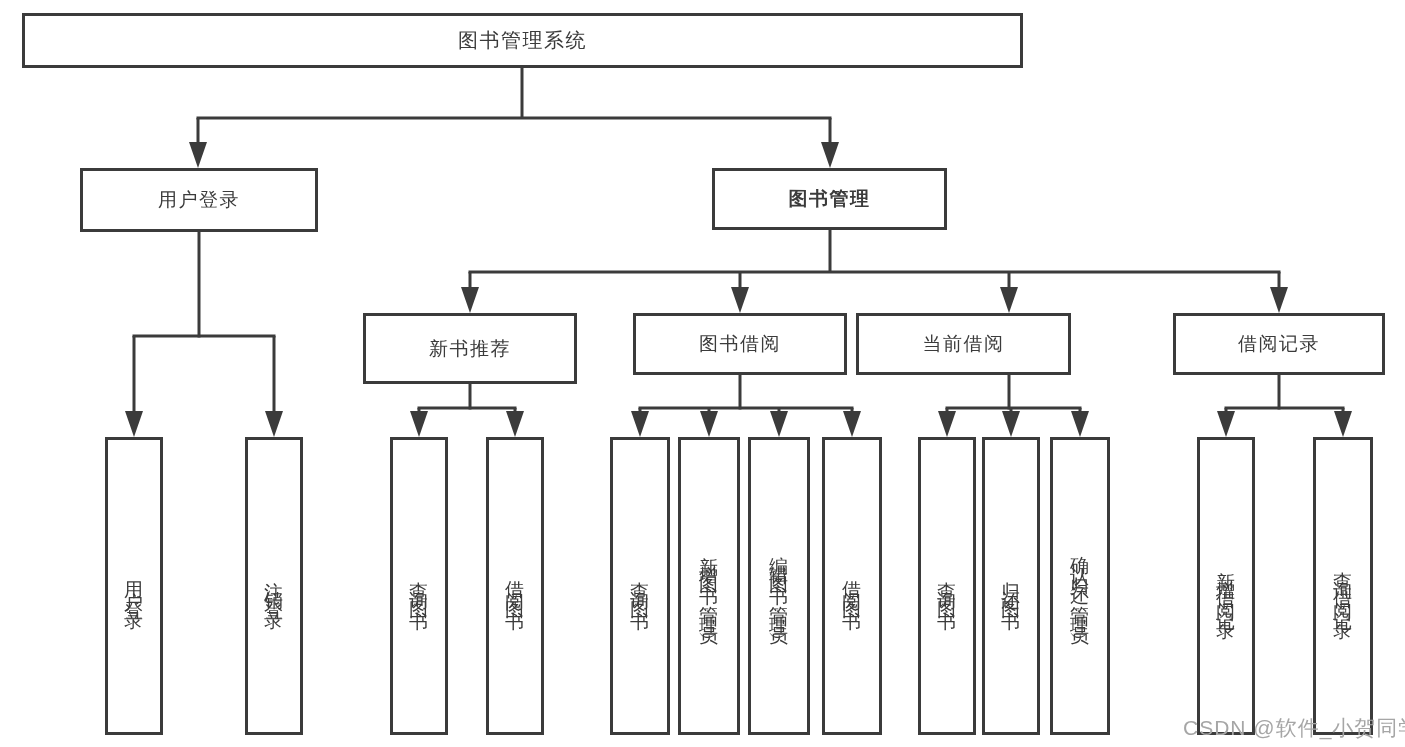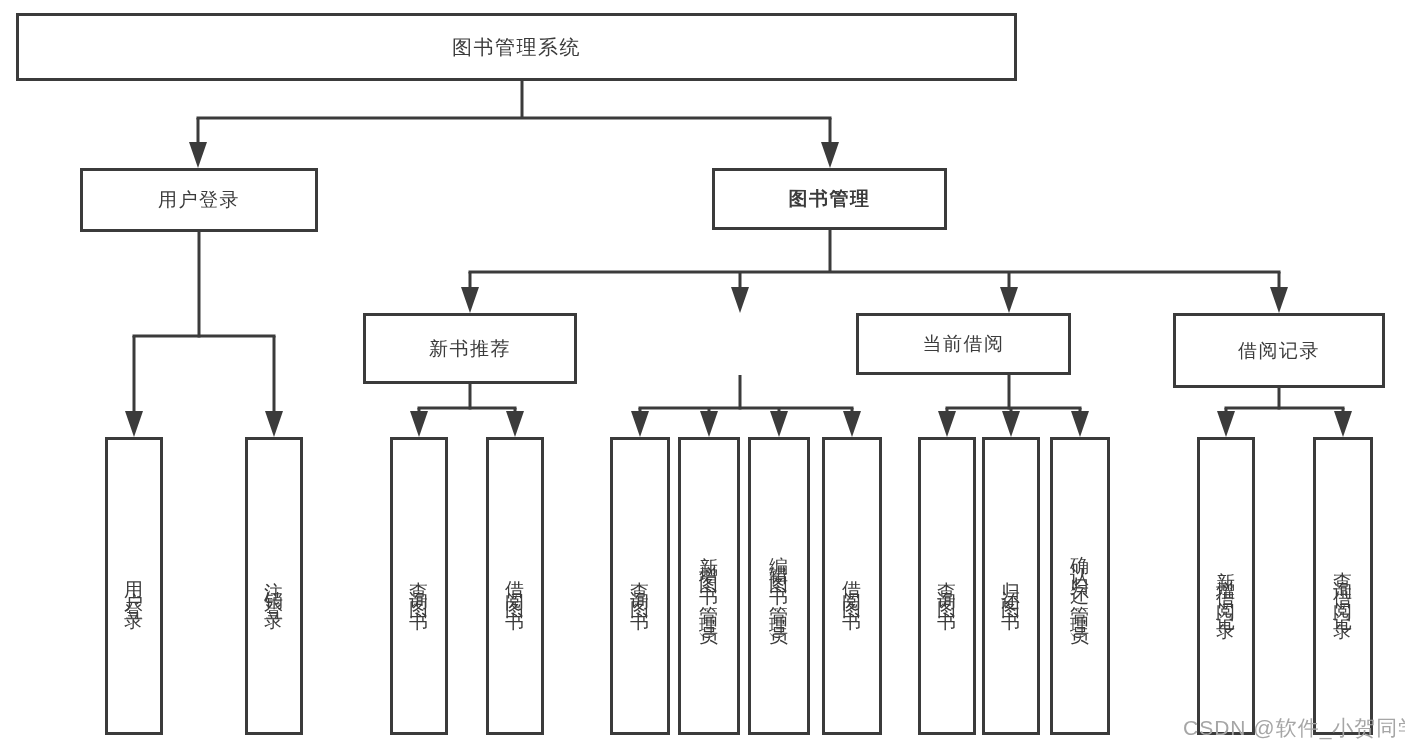--- a/index.html
+++ b/index.html
@@ -40,27 +40,27 @@
   }
   .vtext {
     writing-mode: vertical-rl;
     text-orientation: mixed;
     font-size: 19px;
     line-height: 1;
     letter-spacing: 10px;
     white-space: nowrap;
   }
 
-  #root      { left: 16px;  top: 13px;  width: 1001px; height: 68px; font-size: 20px; }
+  #root      { left: 22px;  top: 13px;  width: 1001px; height: 55px; font-size: 20px; }
   #n-user    { left: 80px;  top: 168px; width: 238px;  height: 64px; }
   #n-mgmt    { left: 712px; top: 168px; width: 235px;  height: 62px; font-weight: bold; }
   #n-newbook { left: 363px; top: 313px; width: 214px;  height: 71px; }
   #n-borrow  { left: 633px; top: 313px; width: 214px;  height: 62px; }
   #n-current { left: 856px; top: 313px; width: 215px;  height: 62px; }
-  #n-records { left: 1173px;top: 313px; width: 212px;  height: 75px; }
+  #n-records { left: 1173px;top: 313px; width: 212px;  height: 62px; }
 
   #v1  { left: 105px;  width: 58px; }
   #v2  { left: 245px;  width: 58px; }
   #v3  { left: 390px;  width: 58px; }
   #v4  { left: 486px;  width: 58px; }
   #v5  { left: 610px;  width: 60px; }
   #v6  { left: 678px;  width: 62px; }
   #v7  { left: 748px;  width: 62px; }
   #v8  { left: 822px;  width: 60px; }
   #v9  { left: 918px;  width: 58px; }
@@ -161,20 +161,23 @@
   <div class="hbox" id="n-user">
     <span>用户登录</span>
   </div>
   <div class="hbox" id="n-mgmt">
     <span>图书管理</span>
   </div>
 
   <div class="hbox" id="n-newbook">
     <span>新书推荐</span>
   </div>
+  <div class="hbox" id="n-borrow">
+    <span>图书借阅</span>
+  </div>
   <div class="hbox" id="n-current">
     <span>当前借阅</span>
   </div>
   <div class="hbox" id="n-records">
     <span>借阅记录</span>
   </div>
 
   <div class="vbox" id="v1">
     <span class="vtext">用户登录</span>
   </div>

